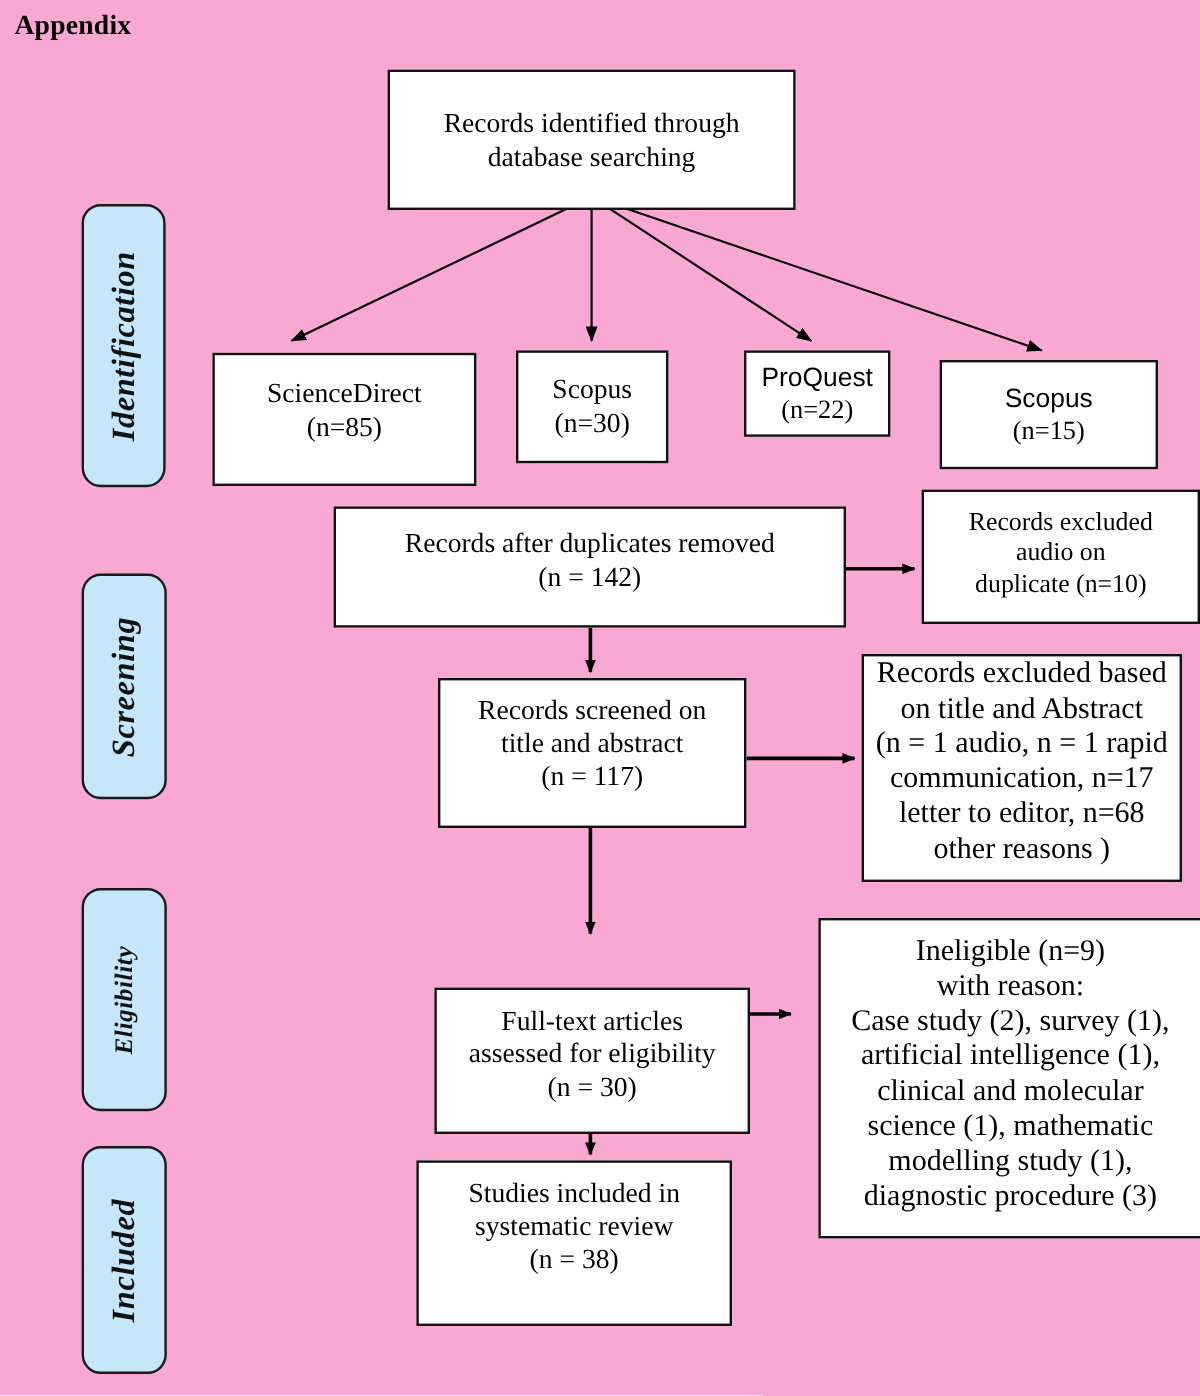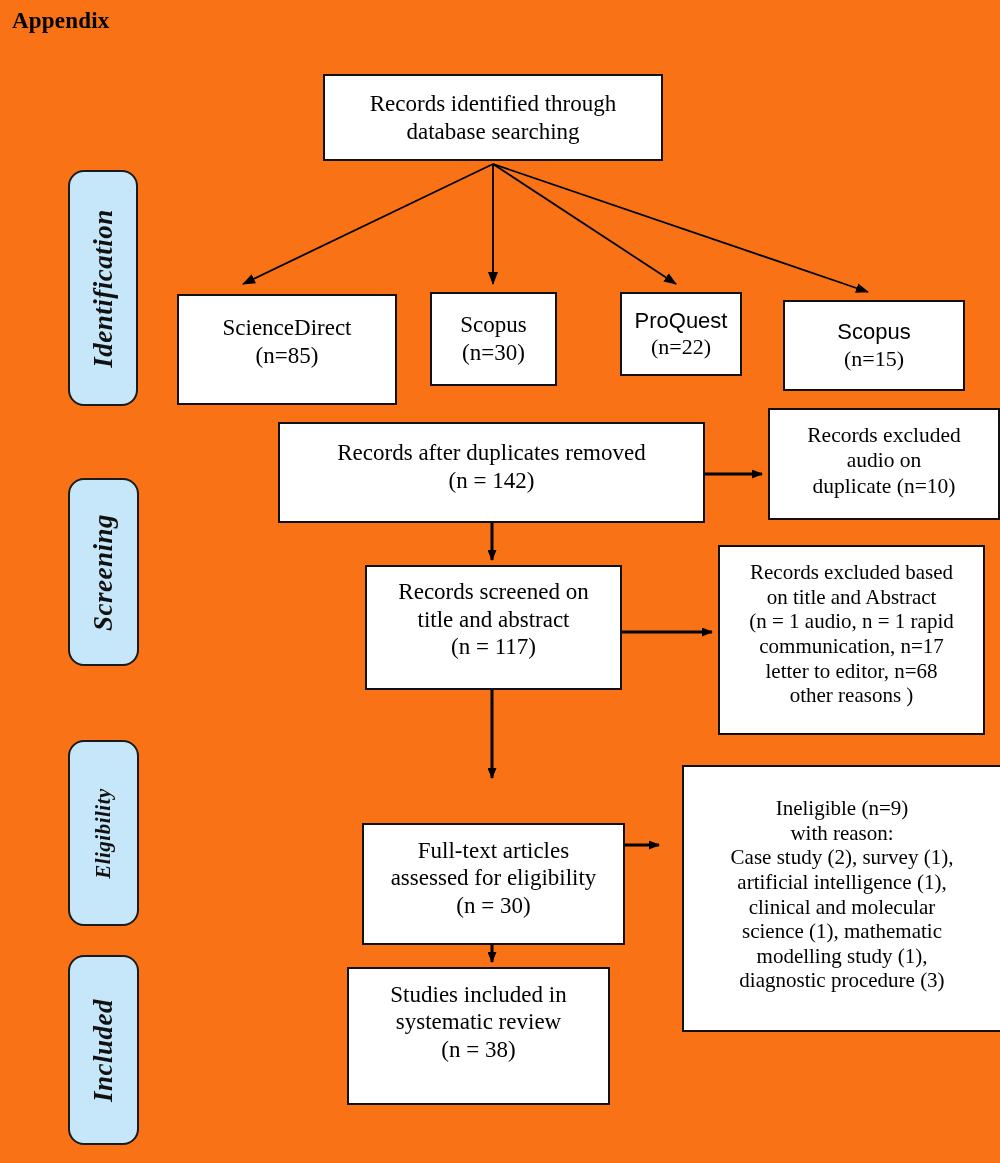--- a/index.html
+++ b/index.html
@@ -4,21 +4,21 @@
 <style>
   html, body {
     margin: 0;
     padding: 0;
     background: #ffffff;
   }
   #page {
     position: relative;
     width: 1000px;
     height: 1163px;
-    background: #f97316;
+    background: #f9a8d4;
     overflow: hidden;
     font-family: "Liberation Serif", "DejaVu Serif", serif;
     text-decoration: underline;
   }
 
   
   .appendix-title {
     position: absolute;
     left: 12px;
     top: 8px;
@@ -67,21 +67,21 @@
     font-size: 23px;
     line-height: 1.2;
     color: #000;
   }
   .box .txt { width: 100%; }
   .box.sans {
     font-family: "Liberation Sans", "DejaVu Sans", sans-serif;
     font-size: 22px;
   }
   .box.small { font-size: 21.5px; line-height: 1.18; }
-  .box.tight { font-size: 21px; line-height: 1.17; justify-content: flex-end; }
+  .box.tight { font-size: 25px; line-height: 1.17; justify-content: flex-end; }
 
   
   #connectors {
     position: absolute;
     left: 0; top: 0;
     width: 1000px;
     height: 1163px;
     pointer-events: none;
   }
 </style>
@@ -131,42 +131,42 @@
   </div>
 
   <div class="stage" style="left:68px; top:740px; width:71px; height:186px;">
     <span class="stage-label small">Eligibility</span>
   </div>
 
   <div class="stage" style="left:68px; top:955px; width:71px; height:190px;">
     <span class="stage-label">Included</span>
   </div>
 
-  <div class="box" style="left:323px; top:58px; width:340px; height:87px;margin-top:16px;">
+  <div class="box" style="left:323px; top:58px; width:340px; height:117px;">
     <div class="txt">
       <div>Records identified through</div>
       <div>database searching</div>
     </div>
   </div>
 
   <div class="box" style="left:177px; top:294px; width:220px; height:111px;">
     <div class="txt" style="transform:translateY(-8px)">
       <div>ScienceDirect</div>
       <div>(n=85)</div>
     </div>
   </div>
 
   <div class="box" style="left:430px; top:292px; width:127px; height:94px;">
     <div class="txt">
       <div>Scopus</div>
       <div>(n=30)</div>
     </div>
   </div>
 
-  <div class="box sans" style="left:620px; top:292px; width:122px; height:84px;">
+  <div class="box sans" style="left:620px; top:292px; width:122px; height:72px;">
     <div class="txt">
       <div>ProQuest</div>
       <div style="font-family:'Liberation Serif',serif;">(n=22)</div>
     </div>
   </div>
 
   <div class="box sans" style="left:783px; top:300px; width:182px; height:91px;">
     <div class="txt">
       <div>Scopus</div>
       <div style="font-family:'Liberation Serif',serif;">(n=15)</div>

